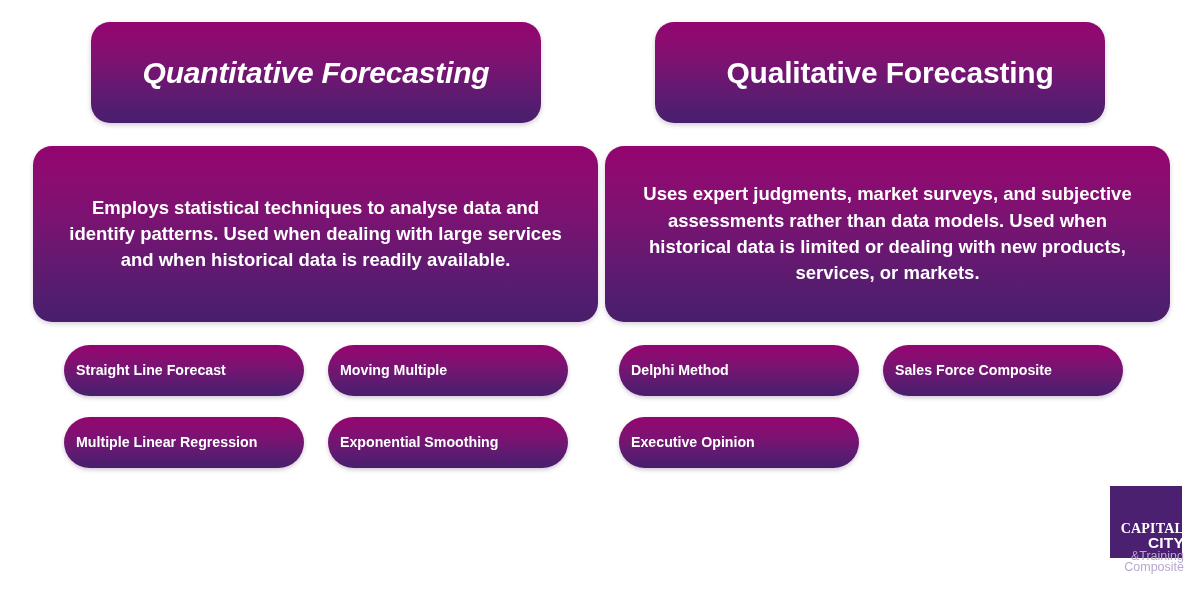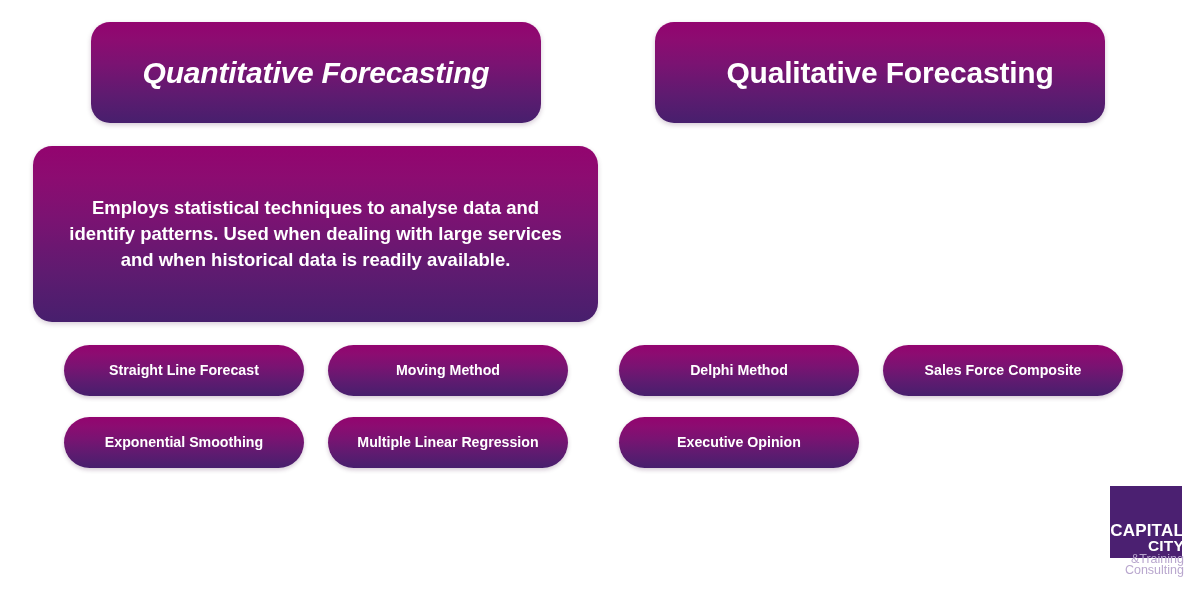--- a/index.html
+++ b/index.html
@@ -98,21 +98,21 @@
     row-gap: 21px;
   }
   #column-quantitative .pill-grid { left: 31px; }
   #column-qualitative  .pill-grid { left: 14px; }
 
   .pill {
     height: 51px;
     border-radius: 26px;
     display: flex;
     align-items: center;
-    justify-content: center;
+    justify-content: flex-start;
     padding: 0 12px;
     box-shadow: 0 2px 4px rgba(60,10,60,.22);
   }
 
   .pill-label {
     font-size: 14.2px;
     font-weight: bold;
     line-height: 1.15;
     text-align: center;
     white-space: nowrap;
@@ -133,25 +133,26 @@
   }
   #logo-wordmark {
     position: absolute;
     left: -2px;
     top: 36px;
     width: 76px;
     text-align: right;
     line-height: 1;
   }
   .logo-line-capital {
-    font-size: 17px;
+    font-size: 14px;
     font-weight: bold;
     letter-spacing: 0.2px;
     color: #ffffff;
     display: block;
+    font-family: Liberation Serif, serif;
   }
   .logo-line-city {
     font-size: 15.5px;
     font-weight: bold;
     letter-spacing: 0.2px;
     color: #ffffff;
     display: block;
     margin-top: -1px;
     text-align: right;
   }
@@ -177,54 +178,57 @@
 
     <div class="desc-card grad">
       <div class="desc-text">Employs statistical techniques to analyse data and identify patterns. Used when dealing with large services and when historical data is readily available.</div>
     </div>
 
     <div class="pill-grid">
       <div class="pill grad">
         <span class="pill-label">Straight Line Forecast</span>
       </div>
       <div class="pill grad">
-        <span class="pill-label">Moving Method</span>
+        <span class="pill-label">Moving Multiple</span>
+      </div>
+      <div class="pill grad">
+        <span class="pill-label">Multiple Linear Regression</span>
       </div>
       <div class="pill grad">
         <span class="pill-label">Exponential Smoothing</span>
-      </div>
-      <div class="pill grad">
-        <span class="pill-label">Multiple Linear Regression</span>
       </div>
     </div>
   </div>
 
   <div class="column" id="column-qualitative">
 
     <div class="header-card grad">
       <div class="header-title">Qualitative Forecasting</div>
     </div>
 
+    <div class="desc-card grad">
+      <div class="desc-text">Uses expert judgments, market surveys, and subjective assessments rather than data models. Used when historical data is limited or dealing with new products, services, or markets.</div>
+    </div>
 
     <div class="pill-grid">
       <div class="pill grad">
         <span class="pill-label">Delphi Method</span>
       </div>
       <div class="pill grad">
         <span class="pill-label">Sales Force Composite</span>
       </div>
       <div class="pill grad">
         <span class="pill-label">Executive Opinion</span>
       </div>
     </div>
   </div>
 
   <div id="logo">
     <div id="logo-square"></div>
     <div id="logo-wordmark">
       <span class="logo-line-capital">CAPITAL</span>
       <span class="logo-line-city">CITY</span>
       <span class="logo-line-training">&amp;Training</span>
-      <span class="logo-line-consulting">Consulting</span>
+      <span class="logo-line-consulting">Composite</span>
     </div>
   </div>
 
 </div>
 
 </body></html>

